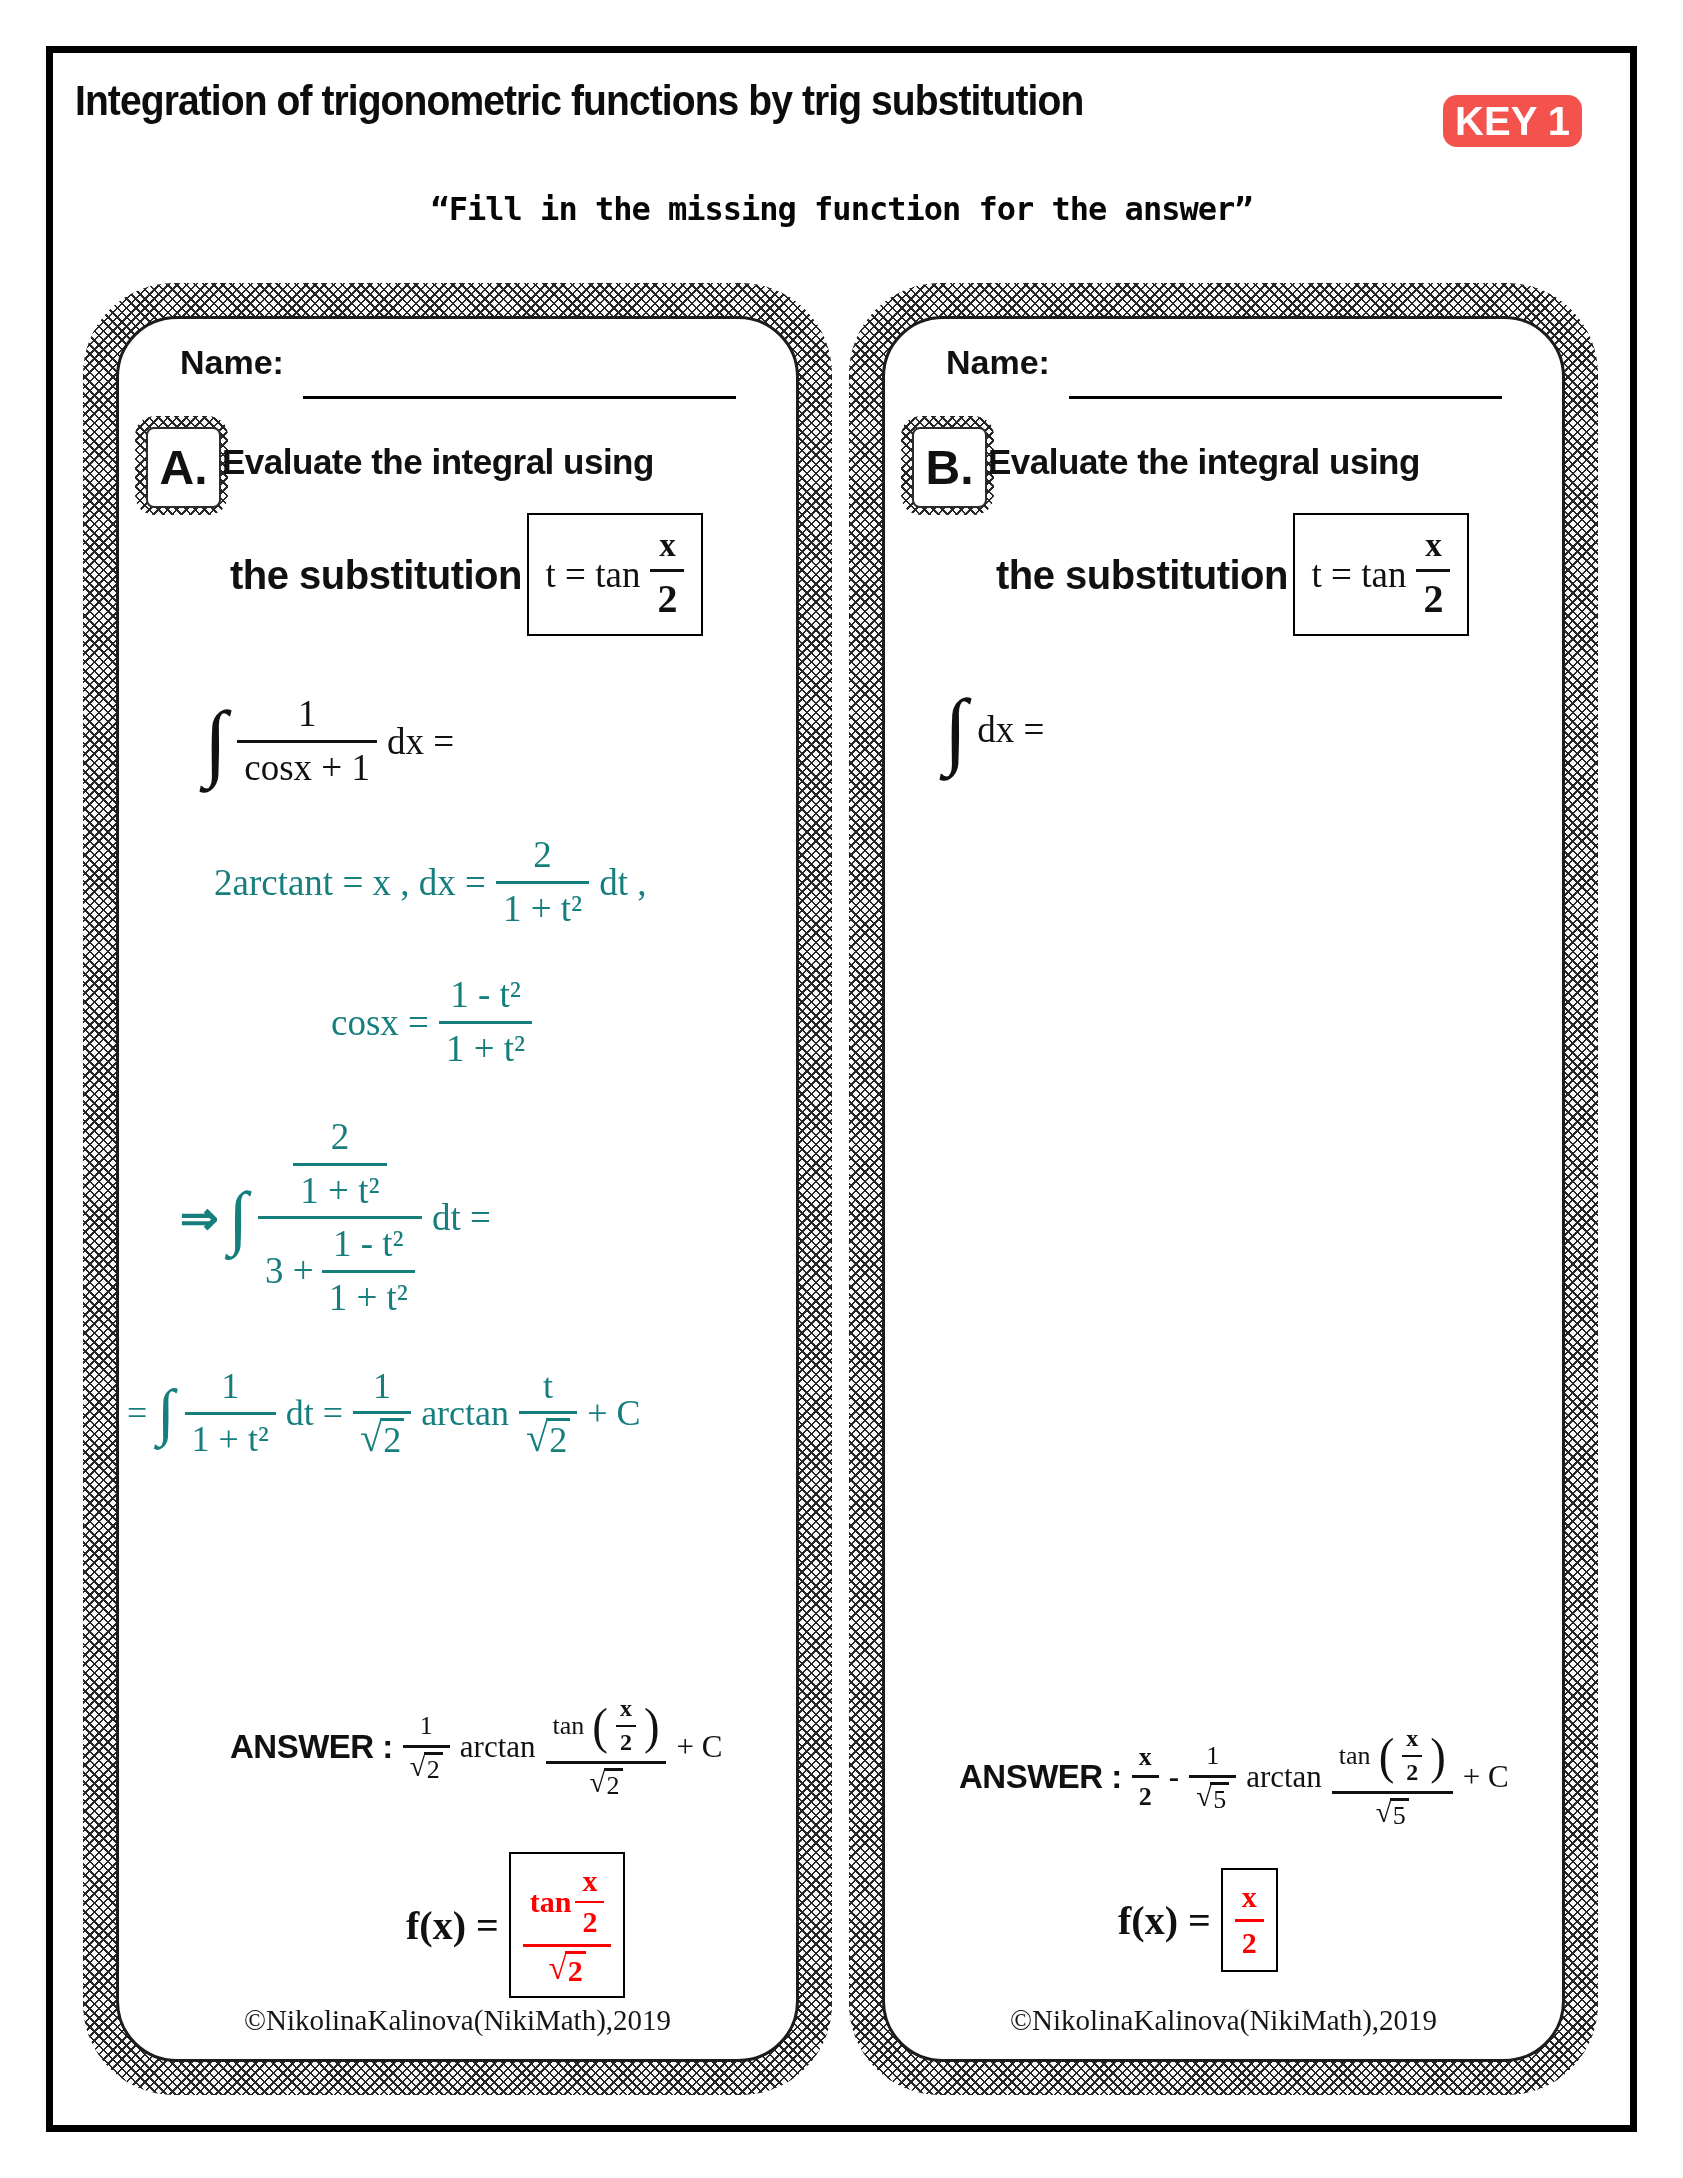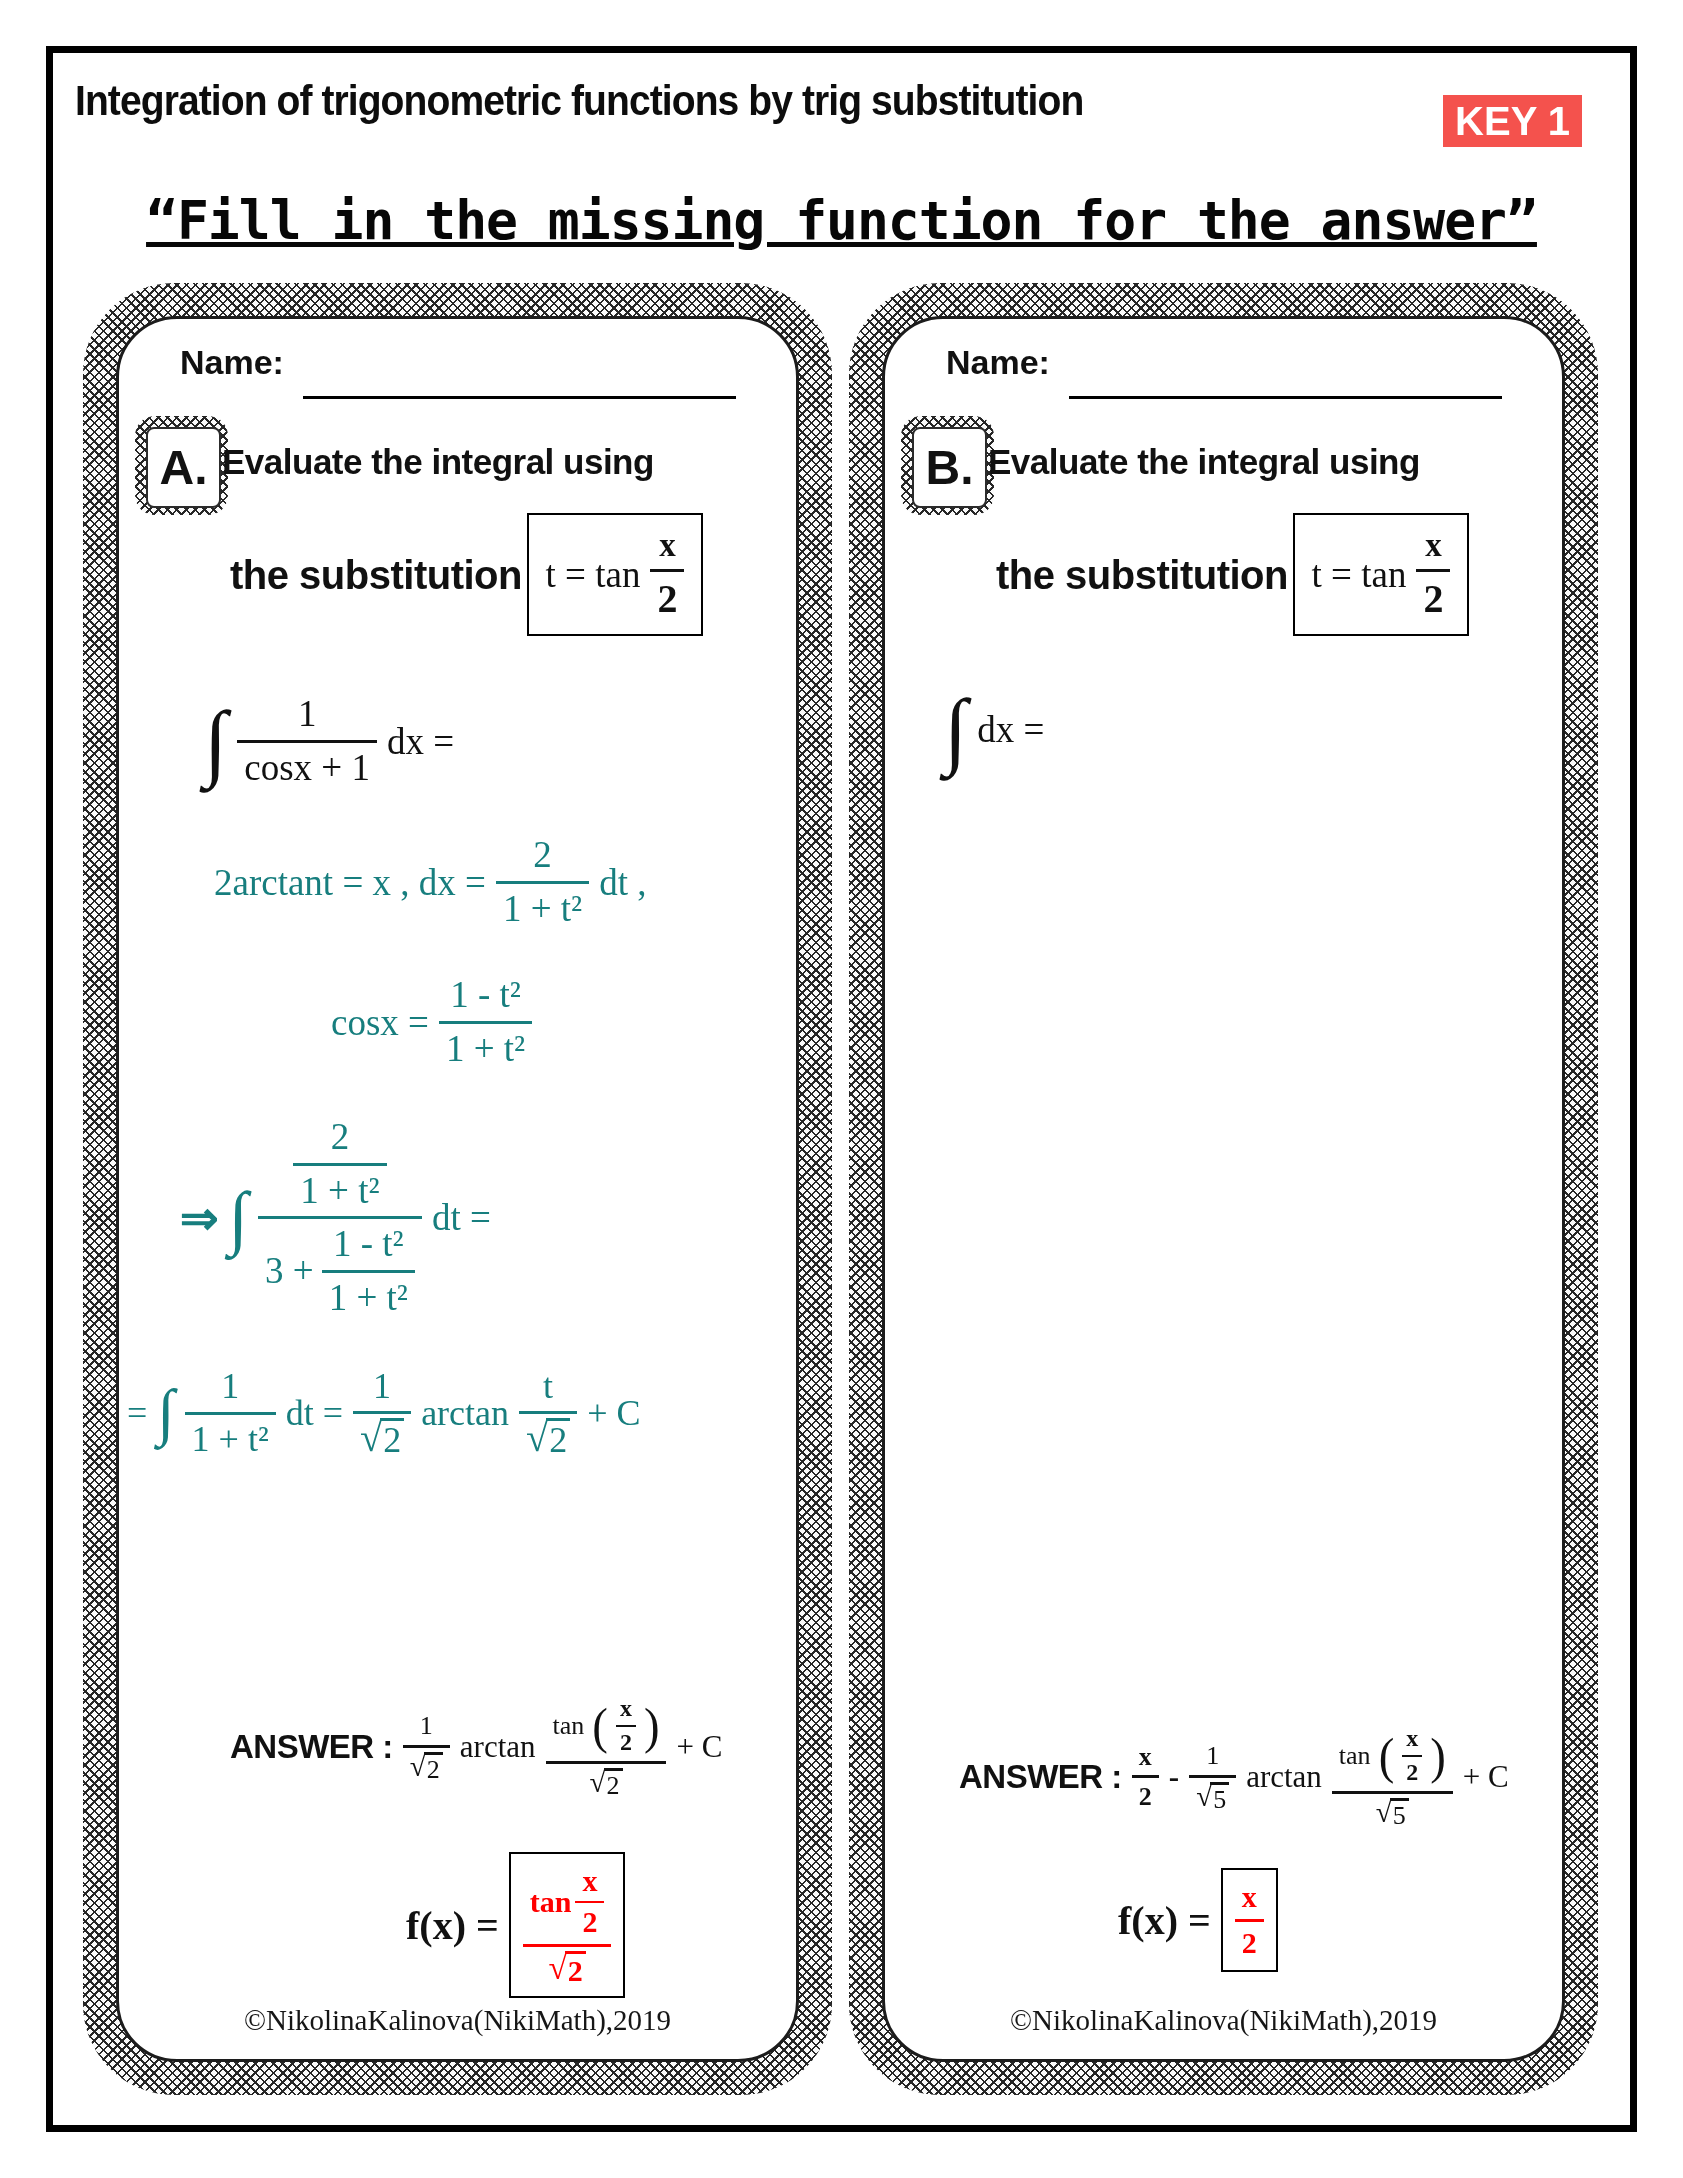--- a/index.html
+++ b/index.html
@@ -13,26 +13,26 @@
   }
   
   .title{
     position:absolute;left:22px;top:24px;
     font-size:42px;font-weight:bold;letter-spacing:-1px;color:#0d0d0d;
     transform:scaleX(.93);transform-origin:left center;white-space:nowrap;
   }
   .key-badge{
     position:absolute;right:48px;top:42px;
     background:#f4524d;color:#fff;font-weight:bold;font-size:40px;
-    padding:4px 12px;line-height:1.1;
+    padding:4px 12px;line-height:1.1;border-radius:14px;
   }
   .subtitle{
     position:absolute;left:0;top:137px;width:100%;text-align:center;
-    font-family:"DejaVu Sans Mono",monospace;font-weight:bold;font-size:53px;
-    letter-spacing:-1px;color:#070707;text-decoration:underline;
+    font-family:"DejaVu Sans Mono",monospace;font-weight:bold;font-size:32px;
+    letter-spacing:-1px;color:#070707;
   }
   
   .zz{
     background-color:#fafafa;
     background-image:
       repeating-linear-gradient(45deg, #262626 0 1.8px, transparent 1.8px 6.5px),
       repeating-linear-gradient(-45deg, #262626 0 1.8px, transparent 1.8px 6.5px);
   }
   
   .panel{

